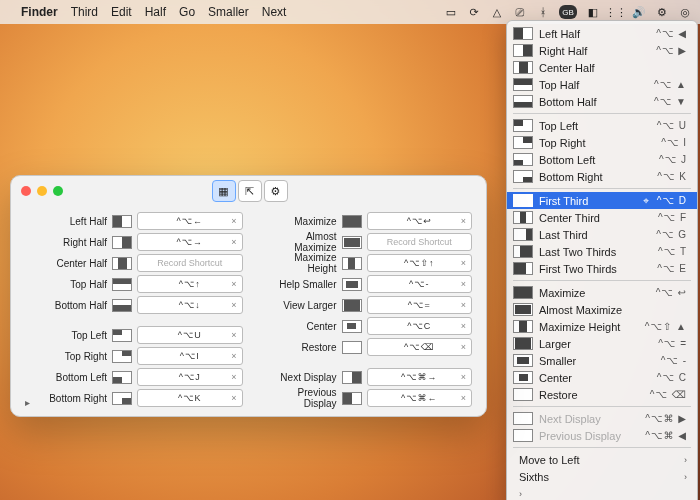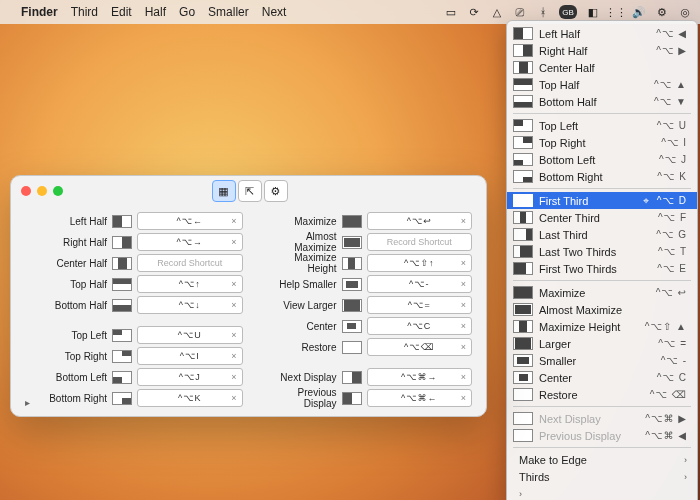--- a/index.html
+++ b/index.html
@@ -243,25 +243,25 @@
         <span class="lab">Next Display</span>
         <span class="sc">^⌥⌘ ▶</span>
       </div>
       <div class="item dis">
         <span class="ic"></span>
         <span class="lab">Previous Display</span>
         <span class="sc">^⌥⌘ ◀</span>
       </div>
       <div class="sep"></div>
       <div class="item simple">
-        <span class="lab">Make to Edge</span>
+        <span class="lab">Move to Left</span>
         <span class="chev">›</span>
       </div>
       <div class="item simple">
-        <span class="lab">Thirds</span>
+        <span class="lab">Sixths</span>
         <span class="chev">›</span>
       </div>
       <div class="item simple">
         <span class="chev">›</span>
       </div>
     </div>
 
   <div class="win">
     <div class="titlebar">
       <div class="traffic">

